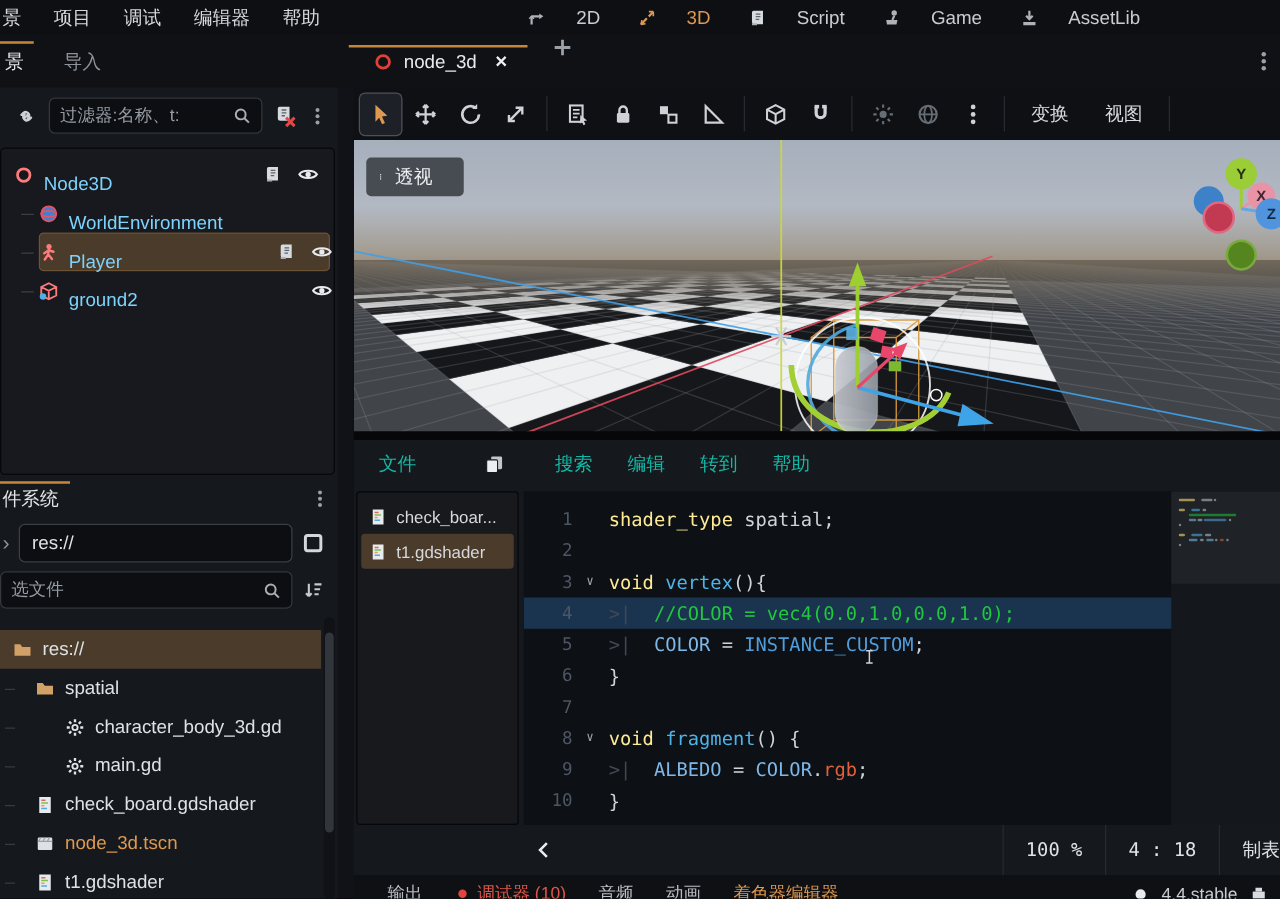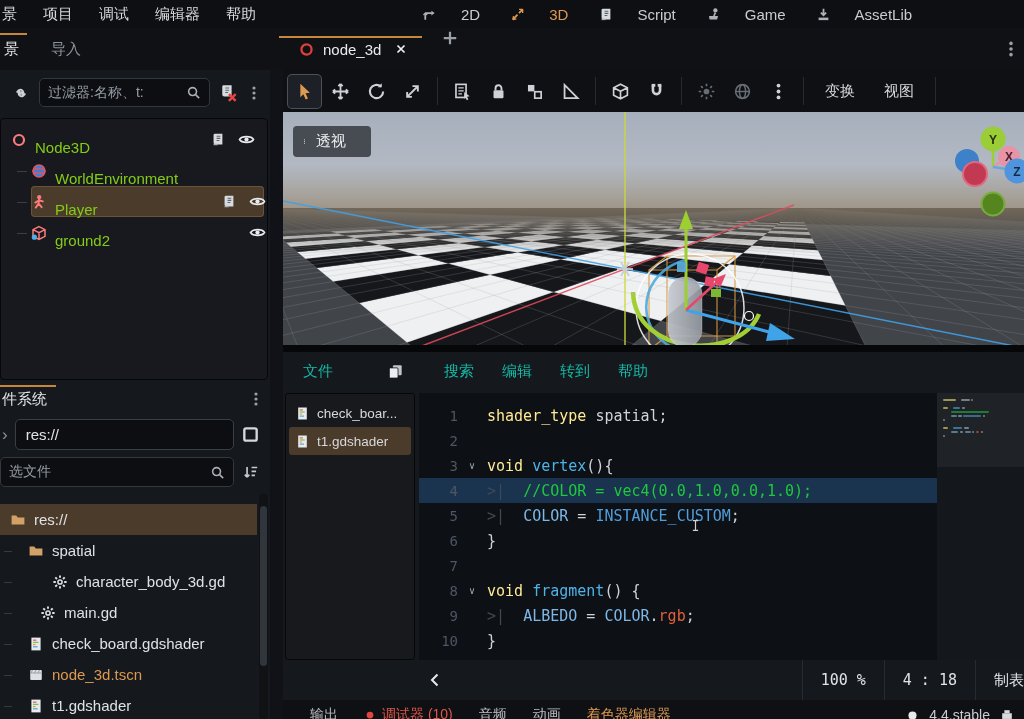--- a/index.html
+++ b/index.html
@@ -34,21 +34,21 @@
   .scene-tab::before { content:""; position:absolute; left:-4px; right:0; top:8px; height:2px; background:#c8863c; }
   .tab-add { margin-left:18px; width:20px; height:20px; color:#8d939a; }
 
   
   .scene-dock { position:absolute; top:70px; left:0; width:270px; height:312px; background:#15181c; }
   .st-toolbar { display:flex; align-items:center; gap:9px; padding:8px 8px 6px 12px; }
   .filterbox { flex:1; height:29px; background:#0c0e11; border:1px solid #33373e; border-radius:5px; display:flex; align-items:center; padding:0 8px; color:#969ca5; font-size:14px; gap:4px; }
   .filterbox .ph { flex:1; white-space:nowrap; overflow:hidden; }
   .st-tree { position:absolute; top:48px; left:0; right:2px; bottom:2px; background:#17191e; border:1px solid #060708; border-radius:4px; padding-top:5px; overflow:hidden; }
   .tnode { height:31px; display:flex; align-items:center; gap:8px; position:relative; margin:0 3px; border-radius:4px; }
-  .tnode .nm { color:#84cc16; white-space:nowrap;margin-top:16px; }
+  .tnode .nm { color:#7dd3fc; white-space:nowrap;margin-top:16px; }
   .tnode.selected { background:#4b3b2b; box-shadow:0 0 0 1px #6b5436 inset; }
   .tnode .right-icons { position:absolute; right:9px; display:flex; gap:13px; align-items:center; }
   .tnode.child::before { content:""; position:absolute; left:-14px; top:50%; width:10px; height:1px; background:#3a3f46; }
 
   
   .fs-dock { position:absolute; top:382px; left:0; width:270px; bottom:0; background:#15181c; }
   .fs-header { height:34px; display:flex; align-items:center; position:relative; }
   .fs-tab { padding:0 10px 0 2px; color:#e4e6e9; position:relative; height:100%; display:flex; align-items:center; }
   .fs-tab::before { content:""; position:absolute; left:0; top:3px; width:56px; height:2px; background:#c8863c; }
   .fs-path { display:flex; align-items:center; gap:7px; padding:3px 10px 3px 2px; }
@@ -380,21 +380,21 @@
         </div>
         <div class="fnode child" style="padding-left:52px">
           <span class="icn" style="width:16px;height:16px">
             <svg viewBox="0 0 16 16">
               <circle cx="8" cy="8" r="2.1" fill="none" stroke="#dfe2e6" stroke-width="1.5"></circle>
               <path d="M8 1.4v2.4M8 12.2v2.4M1.4 8h2.4M12.2 8h2.4M3.3 3.3l1.7 1.7M11 11l1.7 1.7M12.7 3.3L11 5M5 11l-1.7 1.7" stroke="#dfe2e6" stroke-width="1.9"></path>
             </svg>
           </span>
           <span class="nm">character_body_3d.gd</span>
         </div>
-        <div class="fnode child" style="padding-left:40px">
+        <div class="fnode child" style="padding-left:52px">
           <span class="icn" style="width:16px;height:16px">
             <svg viewBox="0 0 16 16">
               <circle cx="8" cy="8" r="2.1" fill="none" stroke="#dfe2e6" stroke-width="1.5"></circle>
               <path d="M8 1.4v2.4M8 12.2v2.4M1.4 8h2.4M12.2 8h2.4M3.3 3.3l1.7 1.7M11 11l1.7 1.7M12.7 3.3L11 5M5 11l-1.7 1.7" stroke="#dfe2e6" stroke-width="1.9"></path>
             </svg>
           </span>
           <span class="nm">main.gd</span>
         </div>
         <div class="fnode child" style="padding-left:28px">
           <span class="icn" style="width:16px;height:16px">

